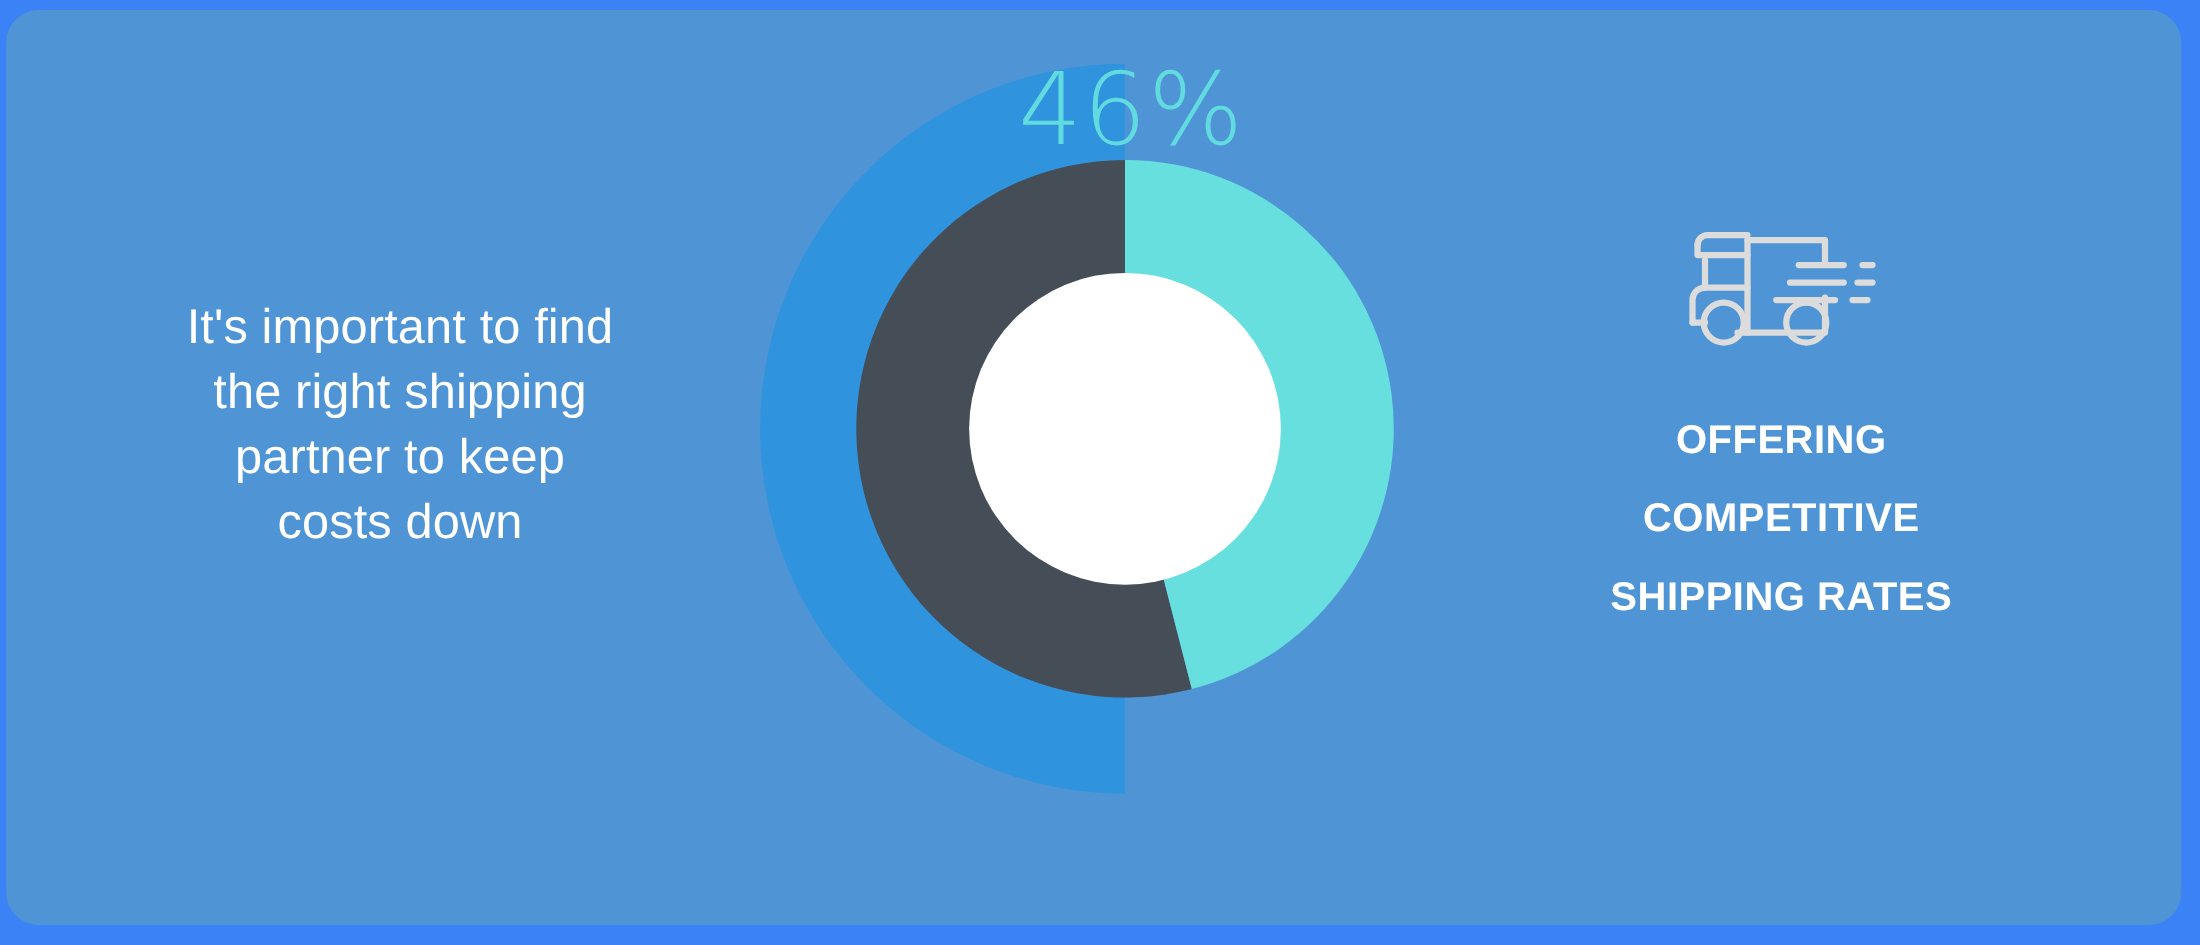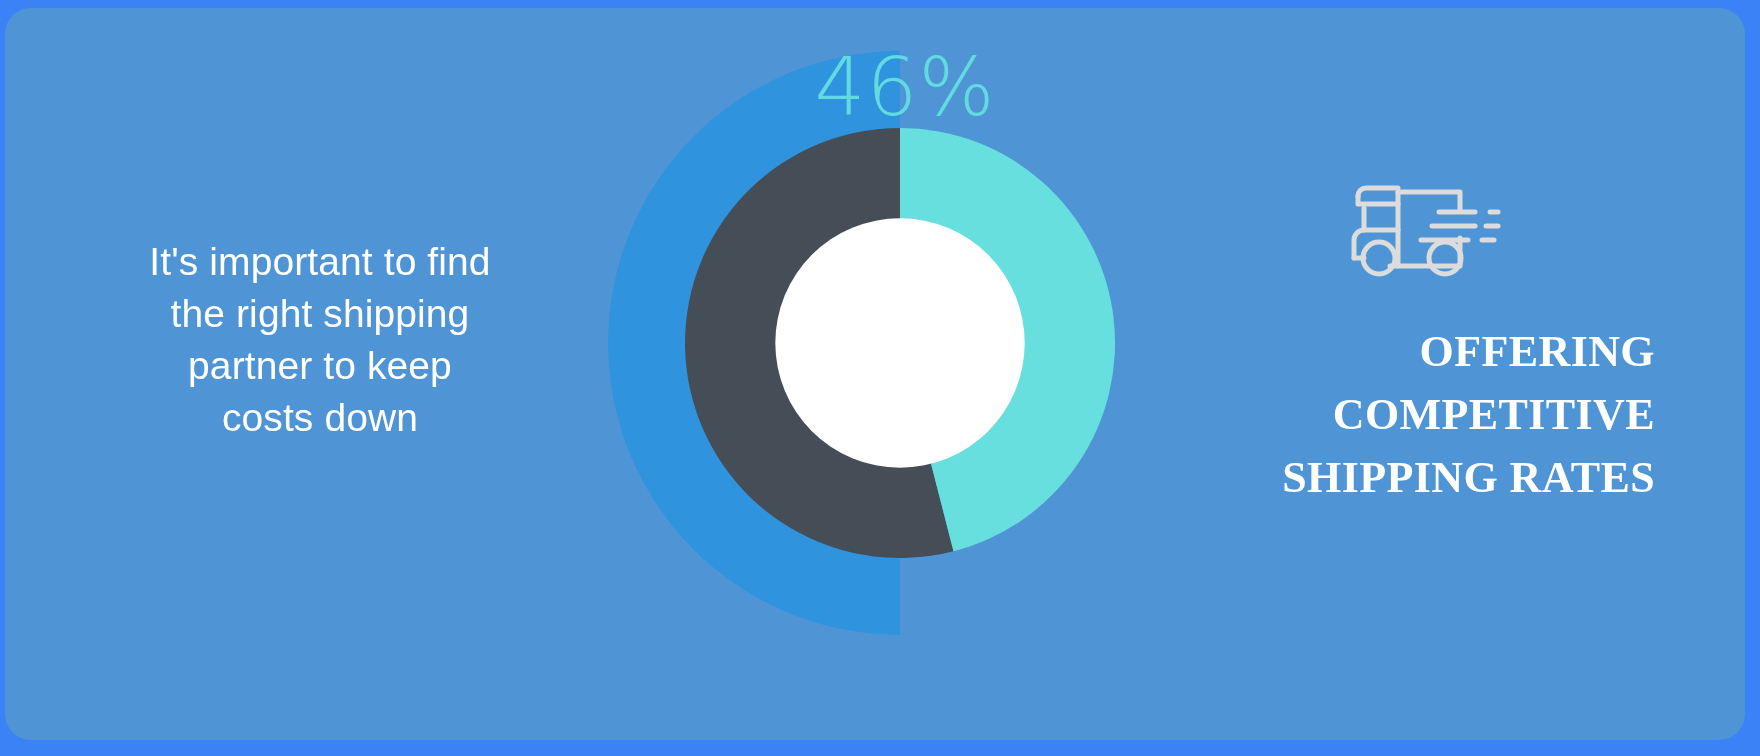--- a/index.html
+++ b/index.html
@@ -97,27 +97,26 @@
     text-align: center;
   }
   #truck-icon {
     display: block;
     margin: 0 auto 38px auto;
     width: 175px;
     height: 104px;
   }
   #right-heading {
     color: #ffffff;
-    font-family: Liberation Serif, serif;
-    font-size: 44px;
+    font-family: Liberation Sans, sans-serif;
+    font-size: 32px;
     font-weight: 700;
     line-height: 63px;
     letter-spacing: 0.4px;
     white-space: pre-line;
-    text-align: right;
   }
 </style>
 </head>
 <body>
 
 <div id="stage">
 
   <div id="card">
 
     <div id="caption">It's important to find

